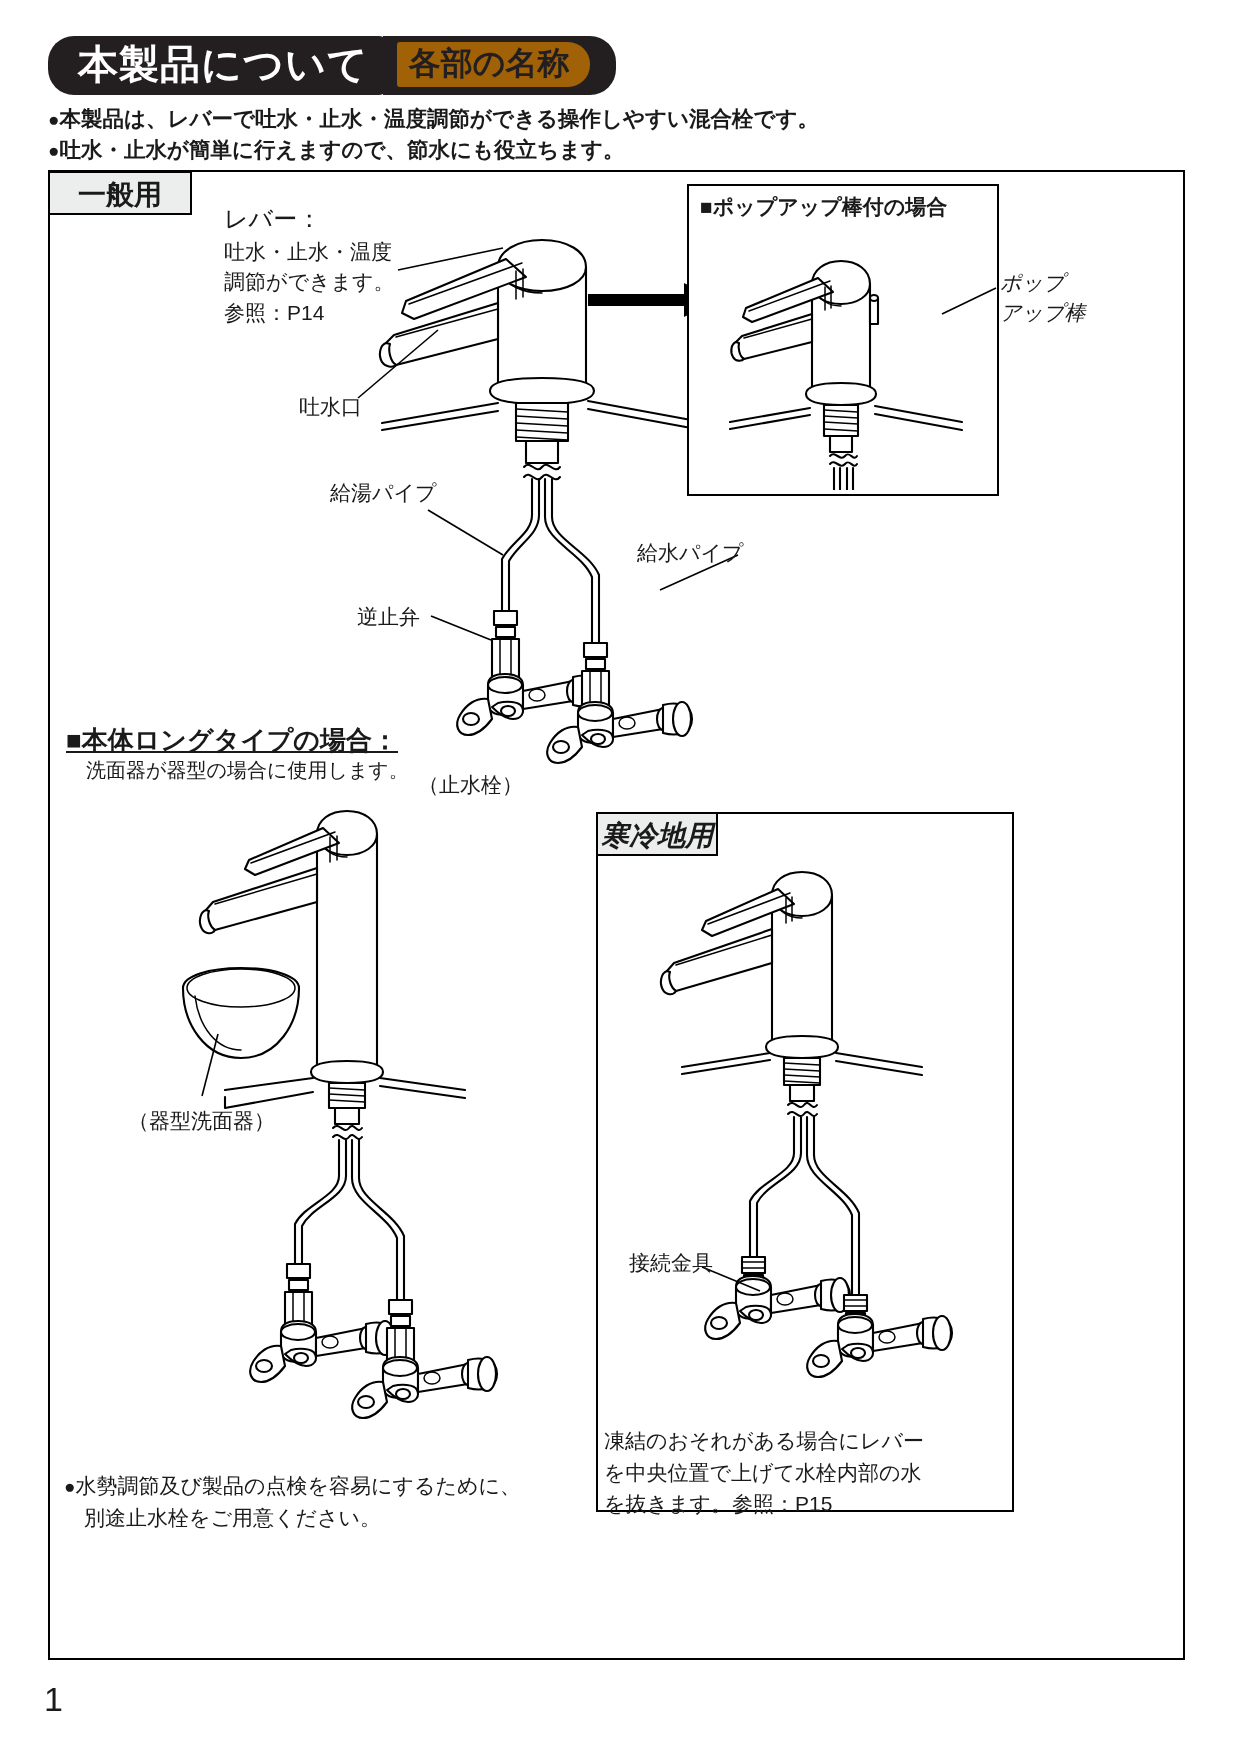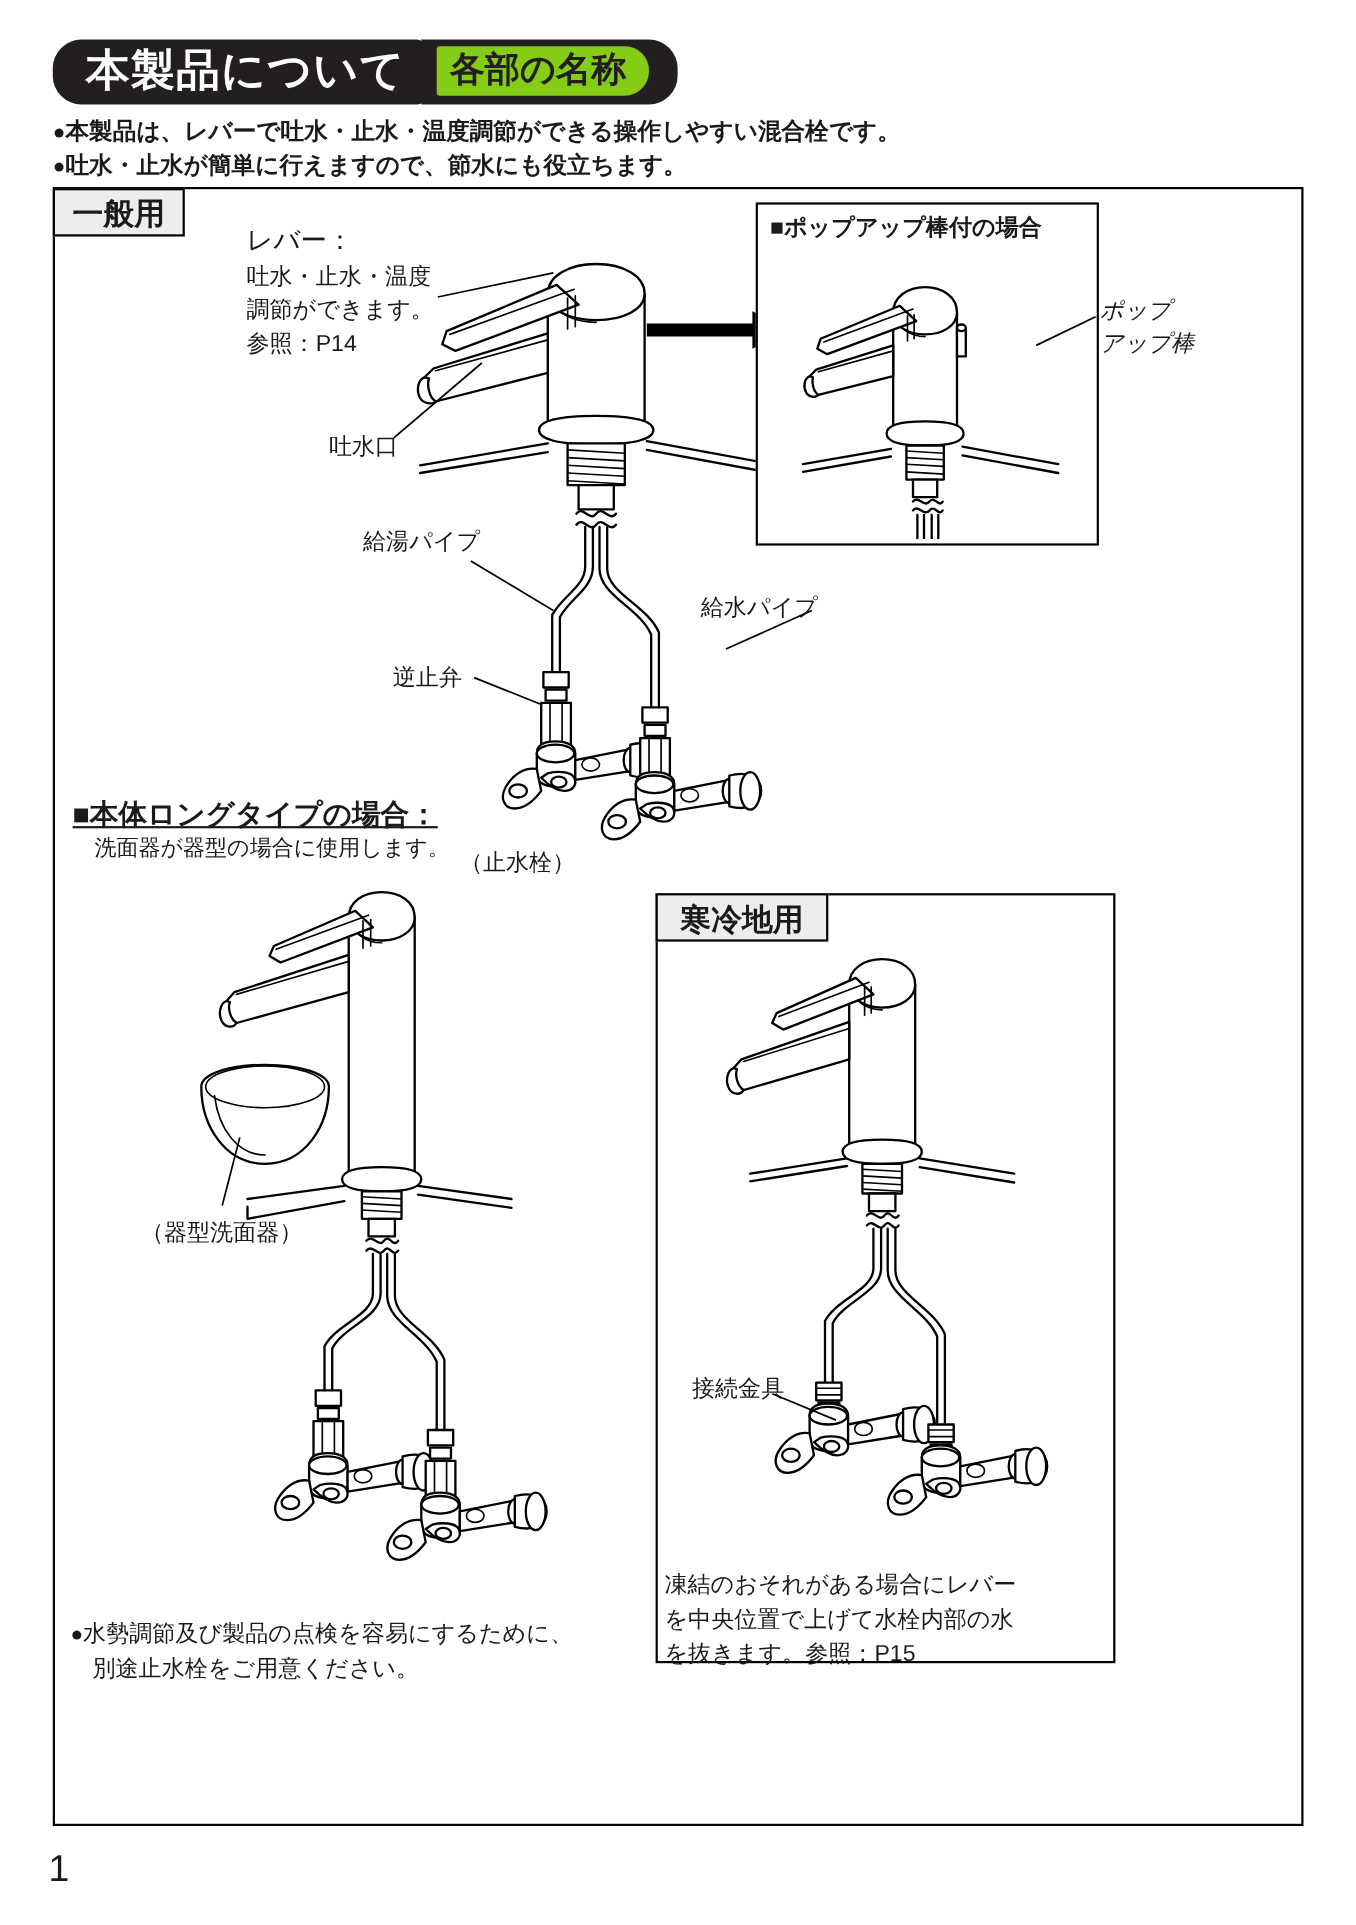--- a/index.html
+++ b/index.html
@@ -23,40 +23,40 @@
     display:flex;align-items:center;
   }
   .header-sub{
     position:relative;margin-left:-4px;
     background:#231f20;color:#231f20;
     border-radius:0 26px 26px 0;
     padding:6px 26px 8px 14px;
     display:flex;align-items:center;
   }
   .header-sub-inner{
-    background:#84cc16;
+    background:#a16207;
     border-radius:3px 22px 22px 3px;
     padding:3px 20px 5px 12px;
     font-size:32px;font-weight:bold;line-height:1.15;
   }
 
   .intro{position:absolute;left:48px;top:104px;font-size:21.5px;line-height:1.45;font-weight:bold;}
   .intro div{white-space:nowrap;}
   .bullet{font-size:19px;}
 
   
   .frame{position:absolute;left:48px;top:170px;width:1137px;height:1490px;border:2px solid #000;box-sizing:border-box;}
 
   .tab{
     position:absolute;background:#eceded;border:2px solid #000;
     font-size:28px;font-weight:bold;text-align:center;
     box-sizing:border-box;padding:3px 0 5px;
   }
-  .tab-general{left:48px;top:171px;width:120px;height:44px;}
-  .tab-cold{left:596px;top:812px;width:157px;height:44px;}
+  .tab-general{left:48px;top:171px;width:144px;height:44px;}
+  .tab-cold{left:596px;top:812px;width:122px;height:44px;font-style:italic;}
 
   
   .inset-popup{position:absolute;left:687px;top:184px;width:312px;height:312px;border:2px solid #000;box-sizing:border-box;background:#fff;}
   .inset-cold{position:absolute;left:596px;top:812px;width:418px;height:700px;border:2px solid #000;box-sizing:border-box;background:#fff;}
 
   .inset-title{position:absolute;font-size:21px;font-weight:bold;white-space:nowrap;}
 
   
   .lbl{position:absolute;font-size:21px;line-height:1.38;white-space:nowrap;font-weight:500;}
   .lbl-blk{position:absolute;font-size:21px;line-height:1.45;font-weight:500;}

